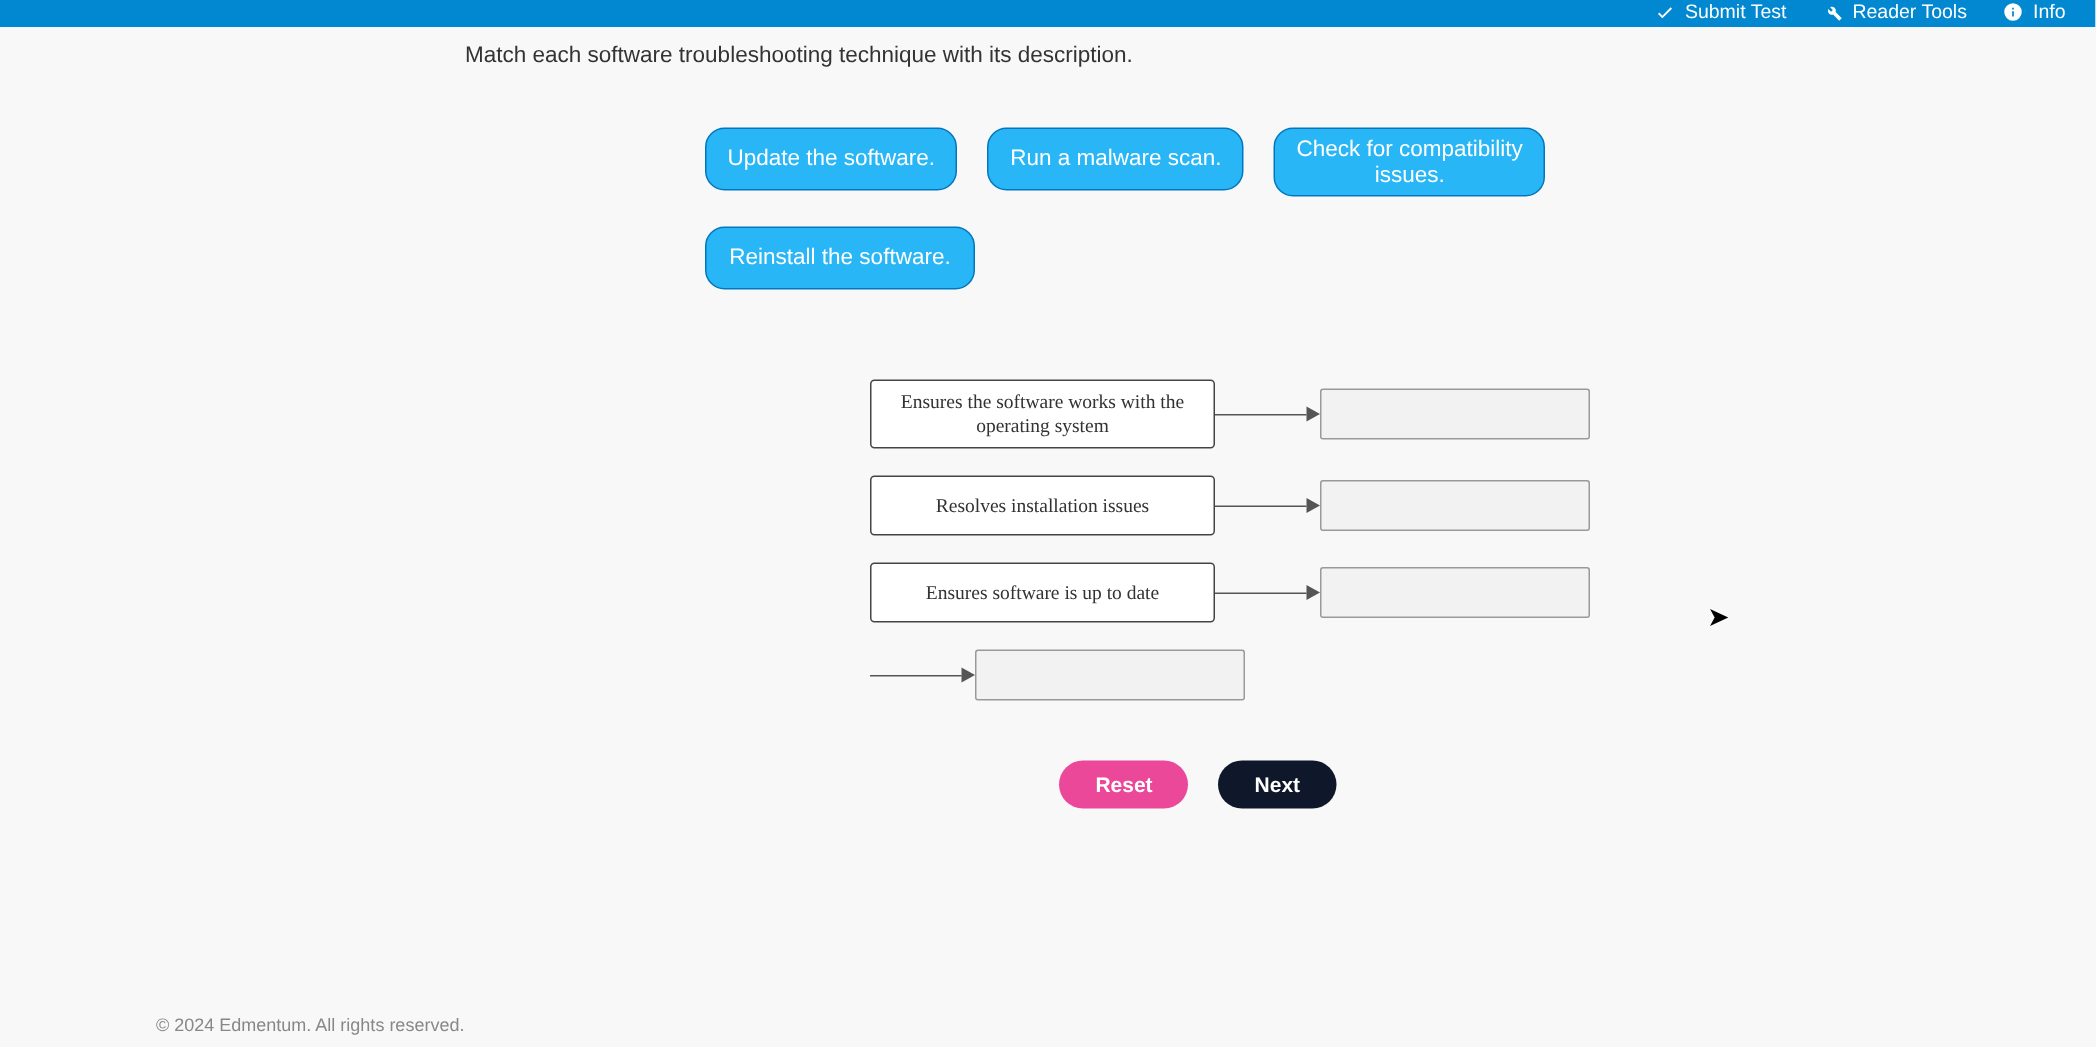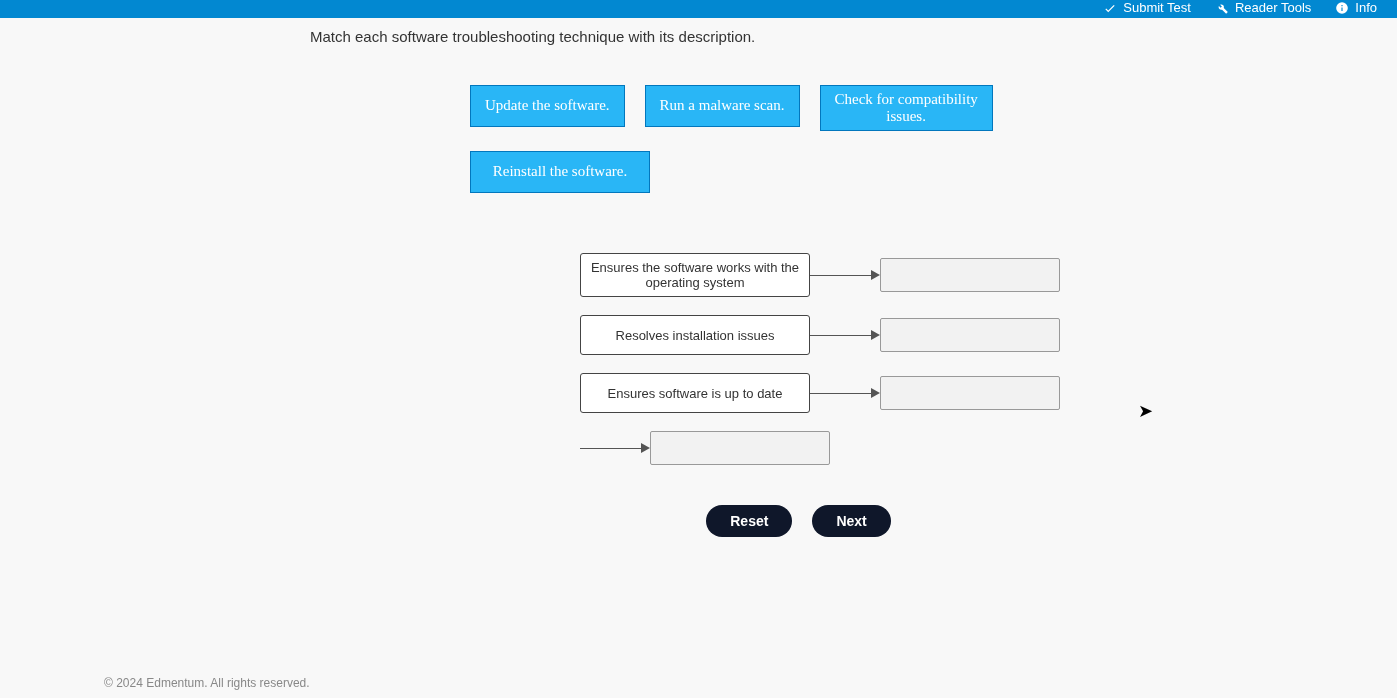--- a/index.html
+++ b/index.html
@@ -45,42 +45,42 @@
       flex-wrap: wrap;
       gap: 20px;
       margin-left: 410px;
       margin-top: 30px;
       width: 700px;
     }
     .tile {
       background: #29b6f6;
       color: #fff;
       border: 1px solid #0277bd;
-      border-radius: 0;
+      border-radius: 13px;
       padding: 0 14px;
       font-size: 15px;
       display: flex;
       align-items: center;
       justify-content: center;
       text-align: center;
       height: 42px;
       cursor: grab;
       white-space: pre-line;
       line-height: 1.15;
-      font-family: Liberation Serif, serif;
     }
     .tile.two-line { height: 46px; }
     .match-area {
       margin-top: 60px;
       margin-left: 520px;
     }
     .match-row {
       display: flex;
       align-items: center;
       margin-bottom: 18px;
+      font-family: Liberation Serif, serif;
     }
     .desc-box {
       border: 1.5px solid #444;
       border-radius: 3px;
       background: #fff;
       width: 230px;
       min-height: 40px;
       display: flex;
       align-items: center;
       justify-content: center;
@@ -123,21 +123,21 @@
     .btn {
       border: none;
       border-radius: 18px;
       height: 32px;
       padding: 0 24px;
       font-size: 14px;
       color: #fff;
       cursor: pointer;
       font-weight: bold;
     }
-    .btn-reset { background: #0f172a; }
+    .btn-reset { background: #ec4899; }
     .btn-next  { background: #0f172a; }
     .footer {
       position: absolute;
       bottom: 8px;
       left: 60px;
       font-size: 12px;
       color: #888;
       margin-left: 44px;
     }
     .cursor-ptr {

